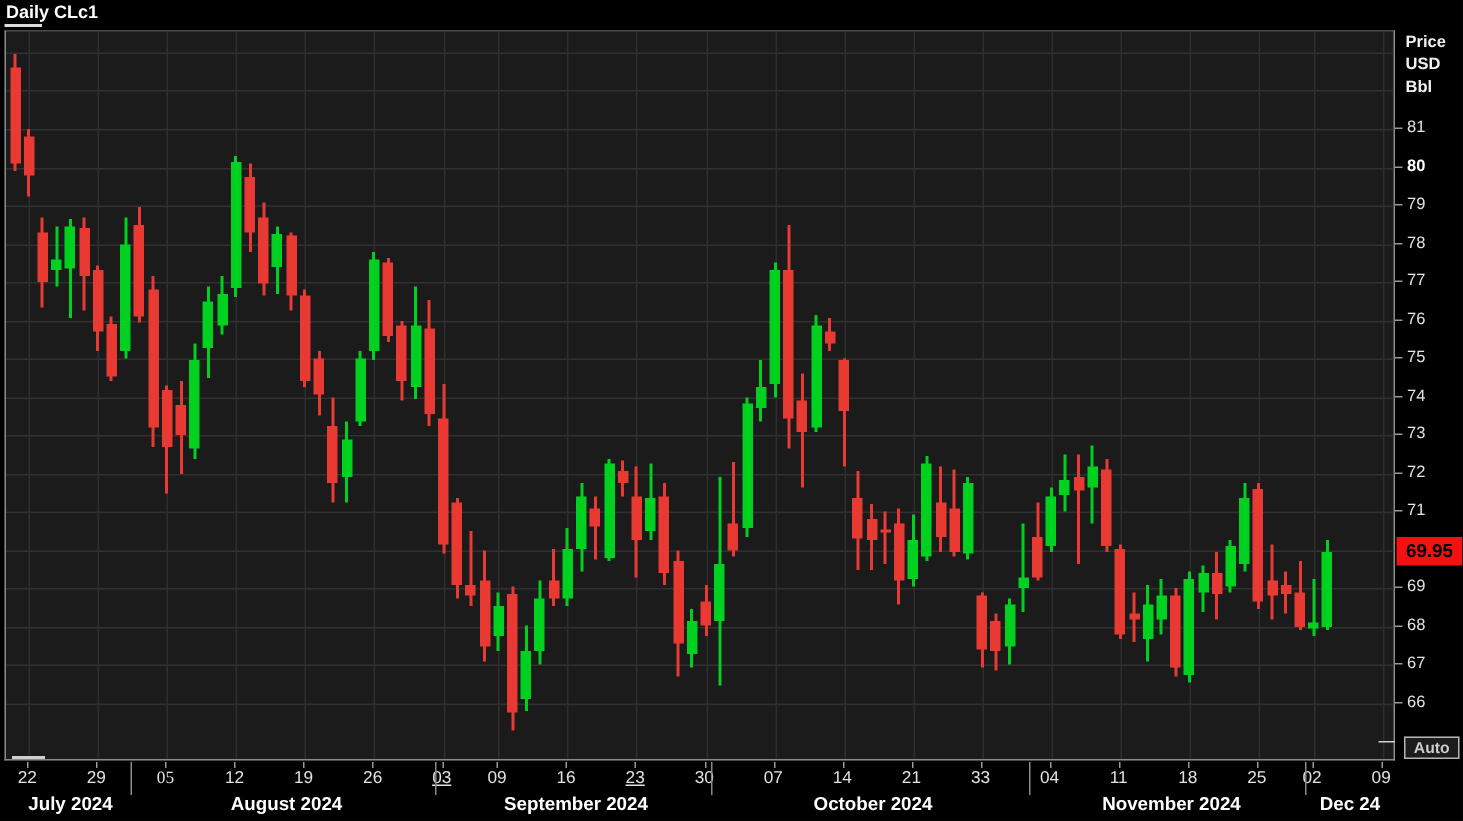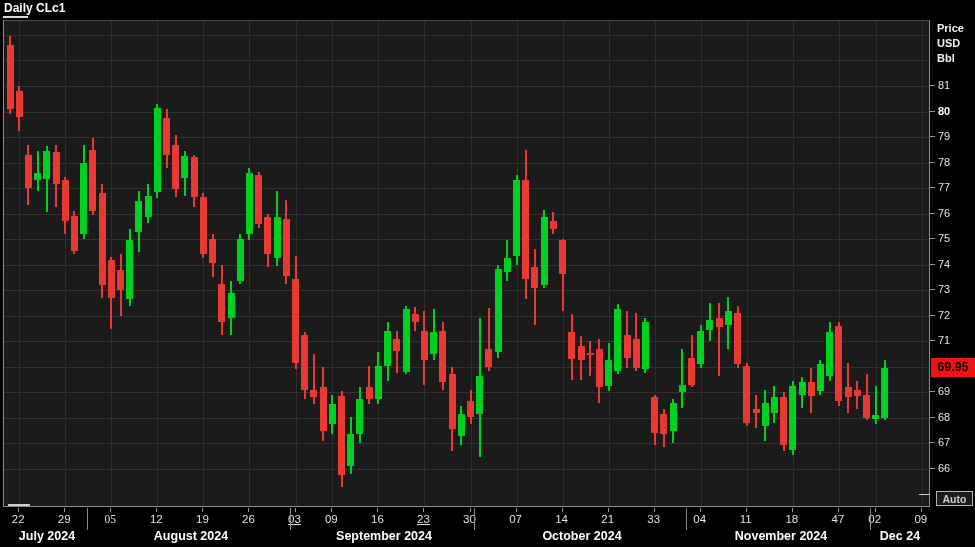--- a/index.html
+++ b/index.html
@@ -355,21 +355,21 @@
     <div class="wtick-label" style="left: 607.65px;">21</div>
     <div class="wtick-mark" style="left: 653.7px;"></div>
     <div class="wtick-label" style="left: 653.7px;">33</div>
     <div class="wtick-mark" style="left: 699.75px;"></div>
     <div class="wtick-label" style="left: 699.75px;">04</div>
     <div class="wtick-mark" style="left: 745.8px;"></div>
     <div class="wtick-label" style="left: 745.8px;">11</div>
     <div class="wtick-mark" style="left: 791.85px;"></div>
     <div class="wtick-label" style="left: 791.85px;">18</div>
     <div class="wtick-mark" style="left: 837.9px;"></div>
-    <div class="wtick-label" style="left: 837.9px;">47</div>
+    <div class="wtick-label" style="left: 837.9px;">25</div>
     <div class="wtick-mark" style="left: 874.74px;"></div>
     <div class="wtick-label" style="left: 874.74px;">02</div>
     <div class="wtick-mark" style="left: 920.79px;"></div>
     <div class="wtick-label" style="left: 920.79px;">09</div>
     <div class="msep" style="left: 87.285px;"></div>
     <div class="msep" style="left: 289.905px;"></div>
     <div class="msep" style="left: 474.105px;"></div>
     <div class="msep" style="left: 685.935px;"></div>
     <div class="msep" style="left: 870.135px;"></div>
     <div class="mlabel" style="left: 47px;">July 2024</div>

